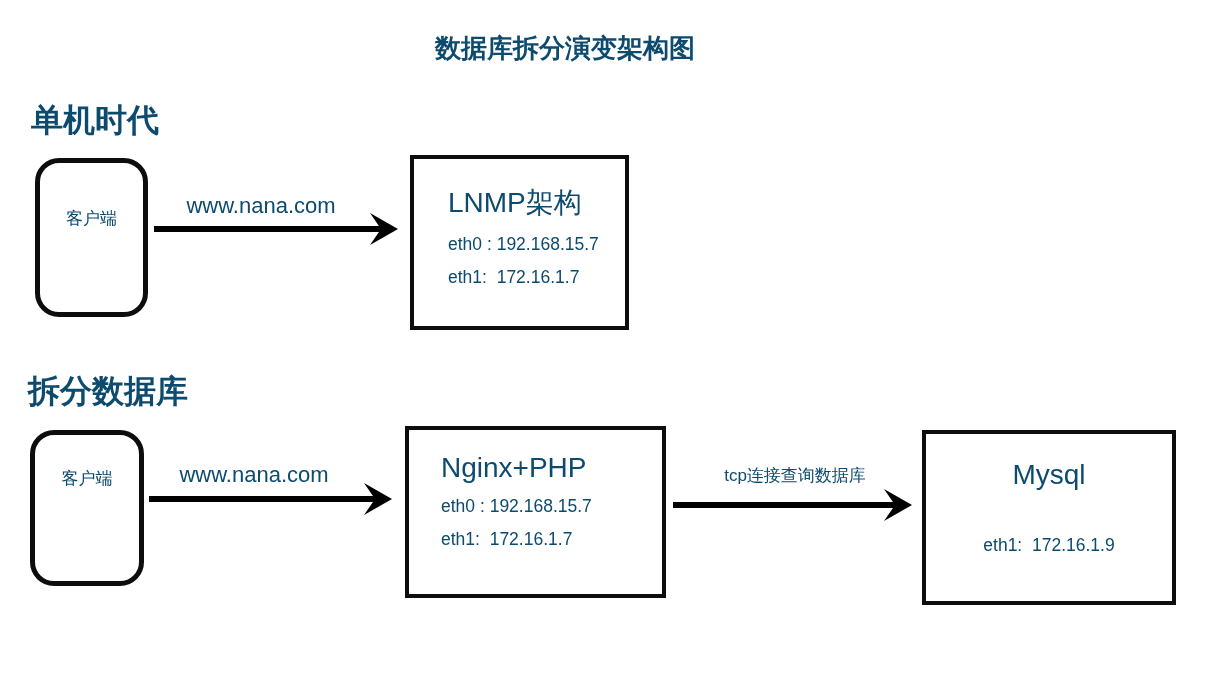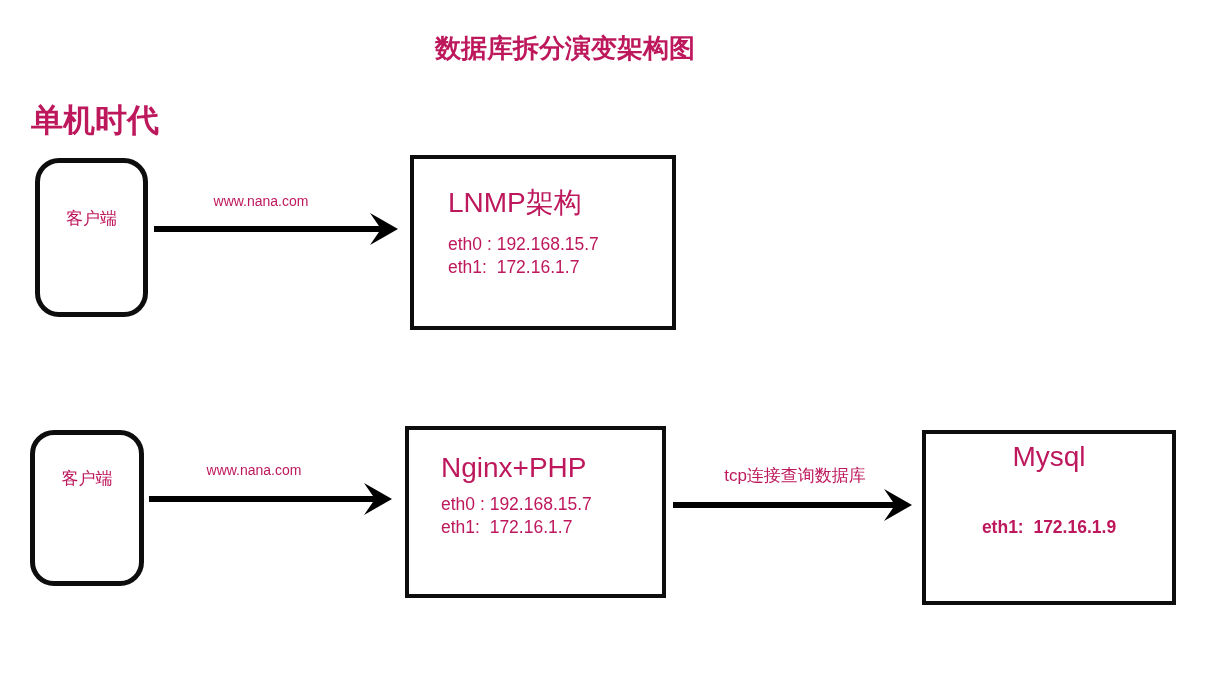--- a/index.html
+++ b/index.html
@@ -6,21 +6,21 @@
     margin: 0;
     padding: 0;
     background: #ffffff;
   }
   .canvas {
     position: relative;
     width: 1218px;
     height: 683px;
     background: #ffffff;
     font-family: "Liberation Sans", "DejaVu Sans", sans-serif;
-    color: #be185d;
+    color: #0c4a6e;
     overflow: hidden;
   }
   .diagram-title {
     position: absolute;
     top: 31px;
     left: 565px;
     transform: translateX(-50%);
     font-size: 26px;
     font-weight: 600;
     white-space: nowrap;
@@ -51,43 +51,43 @@
   }
   .client-1 .client-label { margin-top: 44px; }
   .client-2 .client-label { margin-top: 32px; }
 
   .server-box {
     position: absolute;
     border: 4px solid #0d0d0d;
     background: #ffffff;
     box-sizing: border-box;
   }
-  .lnmp-box  { left: 410px; top: 155px; width: 266px; height: 175px; padding: 25px 0 0 34px; }
+  .lnmp-box  { left: 410px; top: 155px; width: 219px; height: 175px; padding: 25px 0 0 34px; }
   .nginx-box { left: 405px; top: 426px; width: 261px; height: 172px; padding: 22px 0 0 32px; }
   .mysql-box { left: 922px; top: 430px; width: 254px; height: 175px; text-align: center; }
 
   .server-title {
     font-size: 28px;
     white-space: nowrap;
   }
   .iface-line {
     font-size: 17.5px;
     white-space: pre;
   }
   .lnmp-box  .server-title { margin-bottom: 12px; }
   .nginx-box .server-title { margin-bottom: 10px; }
   .lnmp-box  .iface-line,
-  .nginx-box .iface-line { margin-top: 2px; }
-  .mysql-box .server-title { margin-top: 7px; }
-  .mysql-box .iface-line   { margin-top: 44px; font-weight: bold; }
+  .nginx-box .iface-line { margin-top: 12px; }
+  .mysql-box .server-title { margin-top: 25px; }
+  .mysql-box .iface-line   { margin-top: 44px; }
 
   .arrow-label {
     position: absolute;
     transform: translateX(-50%);
-    font-size: 14px;
+    font-size: 22px;
     white-space: nowrap;
   }
   .label-www-1 { left: 261px; top: 193px; }
   .label-www-2 { left: 254px; top: 462px; }
   .label-tcp   { left: 795px; top: 464px; font-size: 17px; text-align: center; }
 
   .arrow-svg {
     position: absolute;
     overflow: visible;
   }
@@ -114,20 +114,21 @@
     <line x1="4" y1="21" x2="231" y2="21" stroke="#000000" stroke-width="6"></line>
     <polygon points="248,21 220,5 231,21 220,37" fill="#000000"></polygon>
   </svg>
 
   <div class="server-box lnmp-box">
     <div class="server-title">LNMP架构</div>
     <div class="iface-line">eth0 : 192.168.15.7</div>
     <div class="iface-line">eth1:  172.16.1.7</div>
   </div>
 
+  <div class="section-heading heading-2">拆分数据库</div>
 
   <div class="client-box client-2">
     <div class="client-label">客户端</div>
   </div>
 
   <div class="arrow-label label-www-2">www.nana.com</div>
 
   <svg class="arrow-svg arrow-2" width="252" height="42" viewBox="0 0 252 42">
     <line x1="3" y1="21" x2="229" y2="21" stroke="#000000" stroke-width="6"></line>
     <polygon points="246,21 218,5 229,21 218,37" fill="#000000"></polygon>

